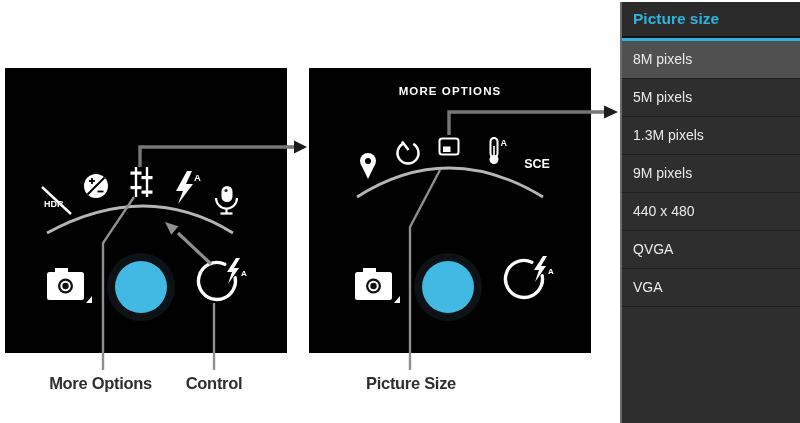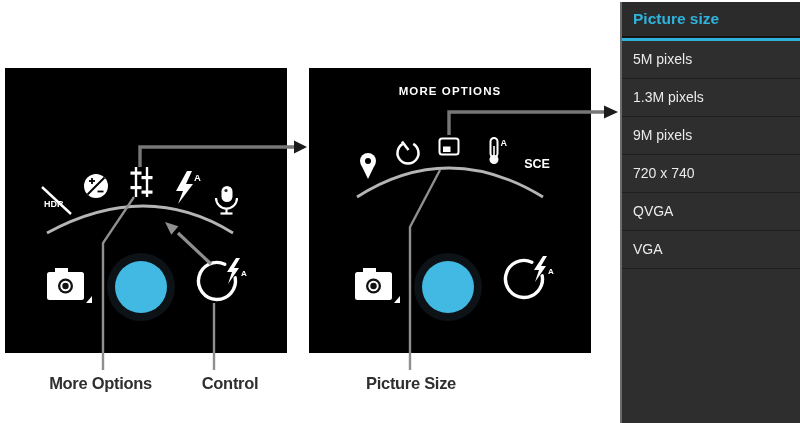--- a/index.html
+++ b/index.html
@@ -7,21 +7,21 @@
          font-family:"Liberation Sans",sans-serif;}
   .panel{position:absolute;background:var(--panel_black);}
   #left-panel{left:5px;top:68px;width:282px;height:285px;}
   #middle-panel{left:309px;top:68px;width:282px;height:285px;}
   #overlay{position:absolute;left:0;top:0;width:800px;height:423px;pointer-events:none;}
   #overlay [data-interactable="true"]{pointer-events:auto;cursor:pointer;}
   svg text{font-family:"Liberation Sans",sans-serif;fill:#fff;font-weight:bold;}
   .callout-label{position:absolute;top:374px;text-align:center;
     color:var(--annotation_text);font-size:16.5px;font-weight:700;letter-spacing:-0.3px;}
   #more-options-label{left:33px;width:135px;}
-  #control-label{left:182px;width:96px;}
+  #control-label{left:166px;width:96px;}
   #picture-size-label{left:350px;width:122px;}
   
   #menu{position:absolute;left:620px;top:2px;width:180px;height:421px;
         background:var(--menu_bg);border-left:2px solid #6b6b6b;box-sizing:border-box;}
   .menu-header{height:34px;line-height:34px;padding-left:11px;
         color:var(--accent_cyan);font-size:15.5px;font-weight:bold;background:#2b2b2b;}
   .menu-gap{height:2px;background:#141414;}
   .menu-accent{height:3px;background:var(--accent_cyan);}
   .menu-row{height:37px;line-height:37px;padding-left:11px;
         color:#eaeaea;font-size:14px;border-bottom:1px solid #1e1e1e;background:var(--menu_bg);}
@@ -163,38 +163,41 @@
 
   <div id="more-options-label" class="callout-label" data-interactable="false">More Options</div>
   <div id="control-label" class="callout-label" data-interactable="false">Control</div>
   <div id="picture-size-label" class="callout-label" data-interactable="false">Picture Size</div>
 
   <div id="menu" data-interactable="false">
     <div class="menu-header" data-interactable="false">Picture size</div>
     <div class="menu-gap" data-interactable="false"></div>
     <div class="menu-accent" data-interactable="false"></div>
     <div id="menu-rows" data-interactable="false">
+  <div class="menu-row selected" data-interactable="true">
+    <span class="menu-row-label" data-interactable="false">8M pixels</span>
+  </div>
 
   <div class="menu-row" data-interactable="true">
     <span class="menu-row-label" data-interactable="false">5M pixels</span>
   </div>
 
 
 
 
   <div class="menu-row" data-interactable="true">
     <span class="menu-row-label" data-interactable="false">1.3M pixels</span>
   </div>
 
   <div class="menu-row" data-interactable="true">
     <span class="menu-row-label" data-interactable="false">9M pixels</span>
   </div>
 
   <div class="menu-row" data-interactable="true">
-    <span class="menu-row-label" data-interactable="false">720 x 740</span>
+    <span class="menu-row-label" data-interactable="false">440 x 480</span>
   </div>
 
   <div class="menu-row" data-interactable="true">
     <span class="menu-row-label" data-interactable="false">QVGA</span>
   </div>
 
   <div class="menu-row" data-interactable="true">
     <span class="menu-row-label" data-interactable="false">VGA</span>
   </div>
 </div>

